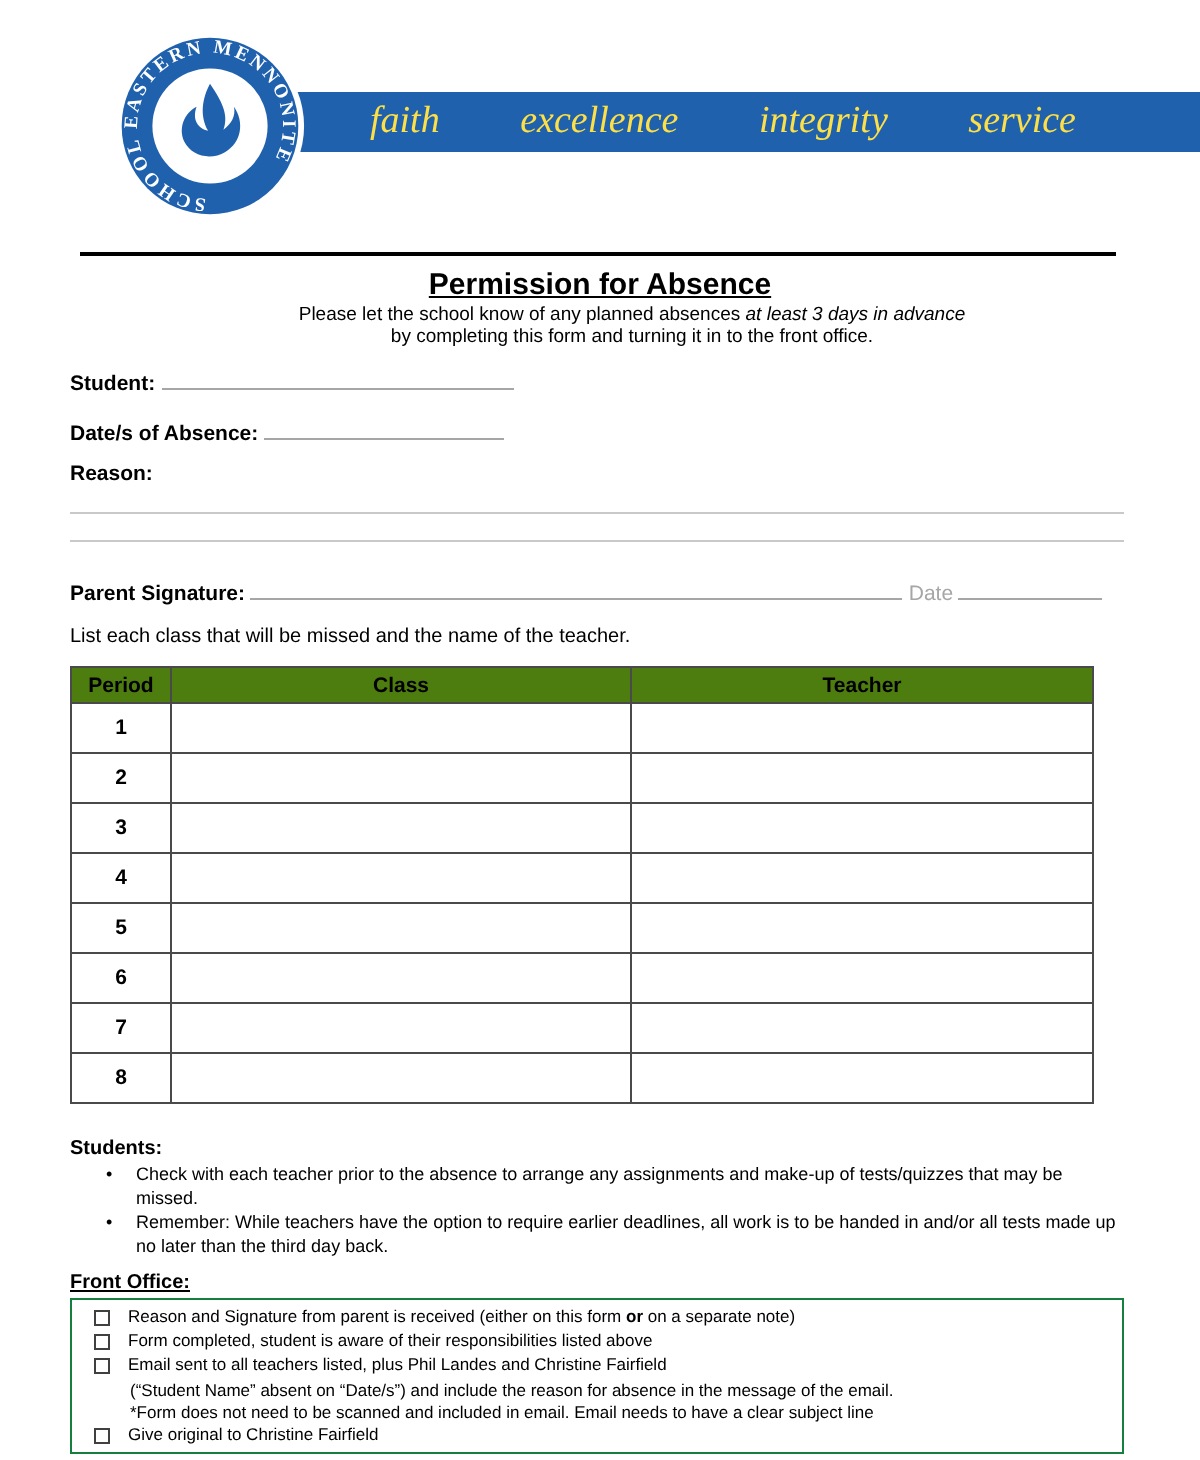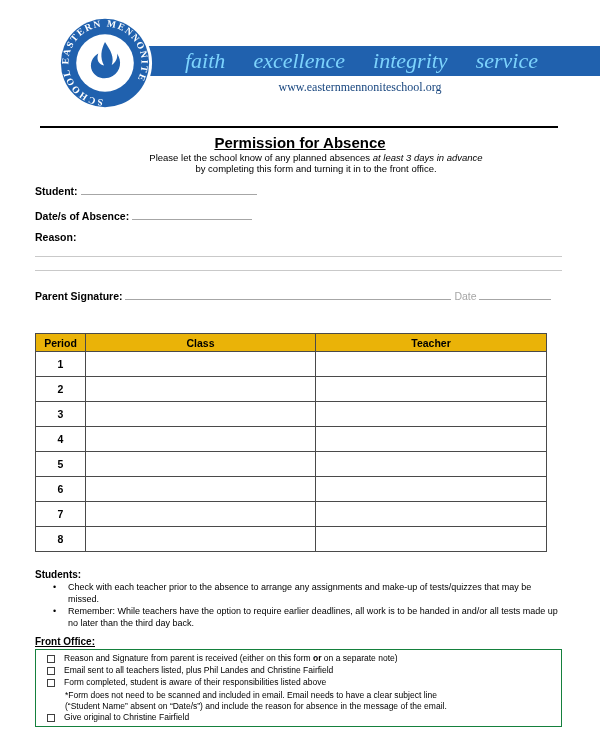--- a/index.html
+++ b/index.html
@@ -10,21 +10,21 @@
     overflow:hidden;
   }
   
   .banner {
     position:absolute; left:93px; top:46px; width:507px; height:30px;
     background:#2061ae; display:flex; align-items:center;
     justify-content:space-between; padding:0 62px 0 92px;
   }
   .banner .word {
     font-family:"Liberation Serif", serif; font-style:italic;
-    font-size:22px; color:#7dd3fc; white-space:nowrap;
+    font-size:19px; color:#fde047; white-space:nowrap;
   }
   .logo { position:absolute; left:57px; top:15px; width:96px; height:96px; }
   .address {
     position:absolute; left:160px; top:80px; width:400px; text-align:center;
     font-family:"Liberation Serif", serif; color:#1f5fa8;
     font-size:12.5px; line-height:1.18;
   }
   .address .site { font-size:12px; color:#17457e; }
   .divider { position:absolute; left:40px; top:126px; width:518px; border-top:2px solid #000; }
   
@@ -43,21 +43,21 @@
     display:inline-block; border-bottom:1px solid #a6a6a6; height:12px;
   }
   .reason-line { position:absolute; left:35px; width:527px; border-top:1px solid #c9c9c9; }
   .date-label { color:#a6a6a6;text-align:right; }
   
   .list-intro { position:absolute; left:35px; top:313px; font-size:10px; }
   table.sched {
     position:absolute; left:35px; top:333px; width:511px;
     border-collapse:collapse; table-layout:fixed;
   }
-  .sched th { border:1px solid #4a4a4a; font-size:10.5px; font-weight:bold; height:18px; background:#eab308; }
+  .sched th { border:1px solid #4a4a4a; font-size:10.5px; font-weight:bold; height:18px; background:#4d7c0f; }
   .sched td { border:1px solid #4a4a4a; height:25px; }
   .sched td.pnum { text-align:center; font-weight:bold; font-size:10.5px; }
   
   .students { position:absolute; left:35px; top:569px; width:527px; font-size:9px; }
   .students .shead { font-weight:bold; font-size:10px; margin-bottom:2px; }
   .bullet { display:flex; margin:0 0 1px 18px; line-height:1.3; }
   .bullet .dot { width:15px; flex:none; }
   
   .fo-head {
     position:absolute; left:35px; top:636px; font-size:10px;
@@ -92,21 +92,20 @@
     </defs>
     <text font-size="10" letter-spacing="1.6" fill="#ffffff" font-family="Liberation Serif, serif" font-weight="bold">
       <textPath href="#ringPath" startOffset="2">SCHOOL EASTERN MENNONITE</textPath>
     </text>
     <path fill="#2061ae" d="M50 28 C56 37 60 44 57 52 C61 49 63.5 45 62.5 40 C68 48 66.5 58.5 58 63.5
              C50.5 68 40.5 66 36.5 58 C33.5 51 36.5 43.5 43 40 C40.5 47 44 51.5 49 52.5
              C44.5 44.5 46 35.5 50 28 Z"></path>
   </svg>
 
   <div class="address">
-    <div class="site">www.easternmennoniteschool.org</div>
   </div>
 
   <div class="divider"></div>
 
   <div class="title">Permission for Absence</div>
   <div class="subtitle">
     <span><span>Please let the school know of any planned absences </span><em>at least 3 days in advance</em></span><br>
     <span>by completing this form and turning it in to the front office.</span>
   </div>
 
@@ -126,20 +125,21 @@
   <div class="reason-line" style="top:256px"></div>
   <div class="reason-line" style="top:270px"></div>
 
   <div class="row" style="top:288px">
     <span class="flabel">Parent Signature:</span>
     <span class="fill" style="width:326px"></span>
     <span class="date-label">Date</span>
     <span class="fill" style="width:72px"></span>
   </div>
 
+  <div class="list-intro">List each class that will be missed and the name of the teacher.</div>
 
   <table class="sched">
     <colgroup>
         <col style="width:50px">
         <col style="width:230px">
         <col style="width:231px">
       </colgroup>
     <thead>
       <tr>
         <th>Period</th>
@@ -204,27 +204,27 @@
   </div>
 
   <div class="fo-head">Front Office:</div>
   <div class="fo-box">
     <div class="fo-item">
       <span class="cb"></span>
       <span><span>Reason and Signature from parent is received (either on this form </span><b>or</b><span> on a separate note)</span></span>
     </div>
     <div class="fo-item">
       <span class="cb"></span>
+      <span>Form completed, student is aware of their responsibilities listed above</span>
+    </div>
+    <div class="fo-item">
+      <span class="cb"></span>
       <span>Email sent to all teachers listed,  plus Phil Landes and Christine Fairfield</span>
     </div>
-    <div class="fo-item">
-      <span class="cb"></span>
-      <span>Form completed, student is aware of their responsibilities listed above</span>
-    </div>
+    <div class="fo-note">(“Student Name” absent on “Date/s”) and include the reason for absence in the message of the email.</div>
     <div class="fo-note">*Form does not need to be scanned and included in email. Email needs to have a clear subject line</div>
-    <div class="fo-note">(“Student Name” absent on “Date/s”) and include the reason for absence in the message of the email.</div>
     <div class="fo-item">
       <span class="cb"></span>
       <span>Give original to Christine Fairfield</span>
     </div>
   </div>
 
 </div>
 
 </body></html>

